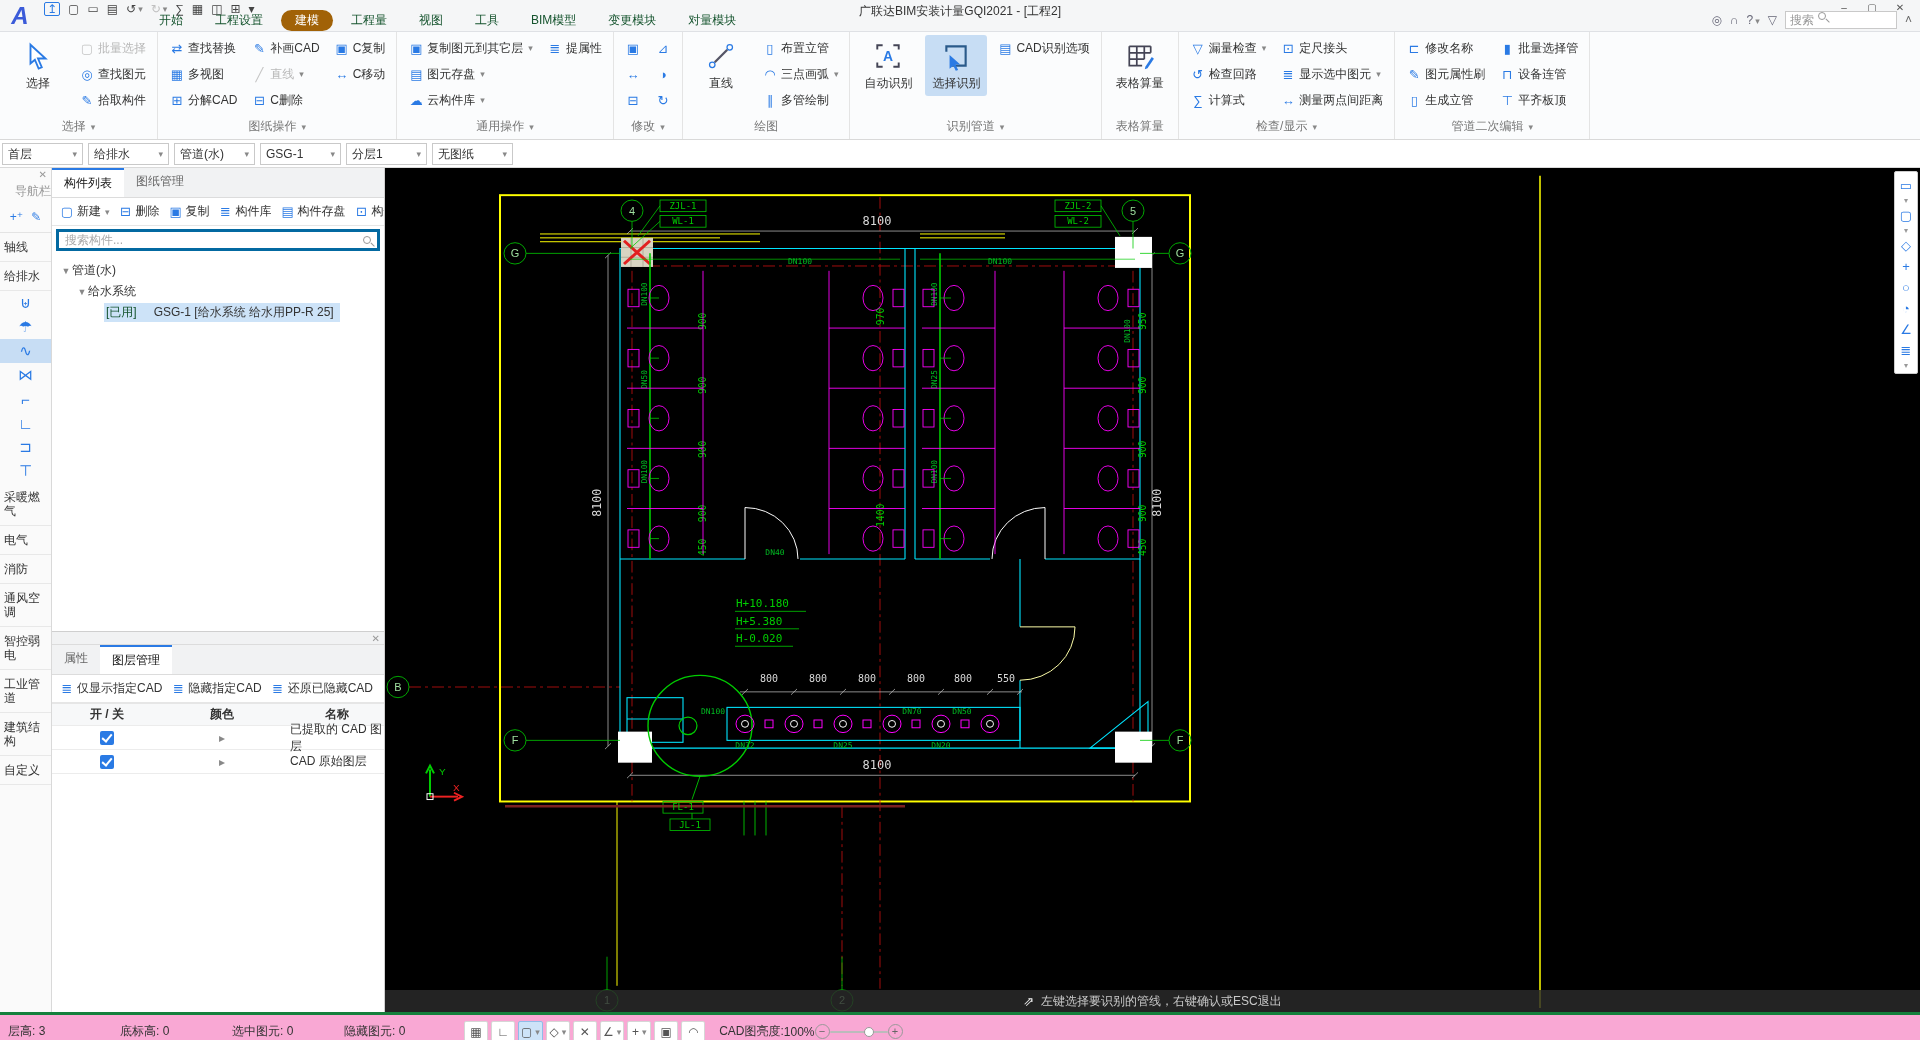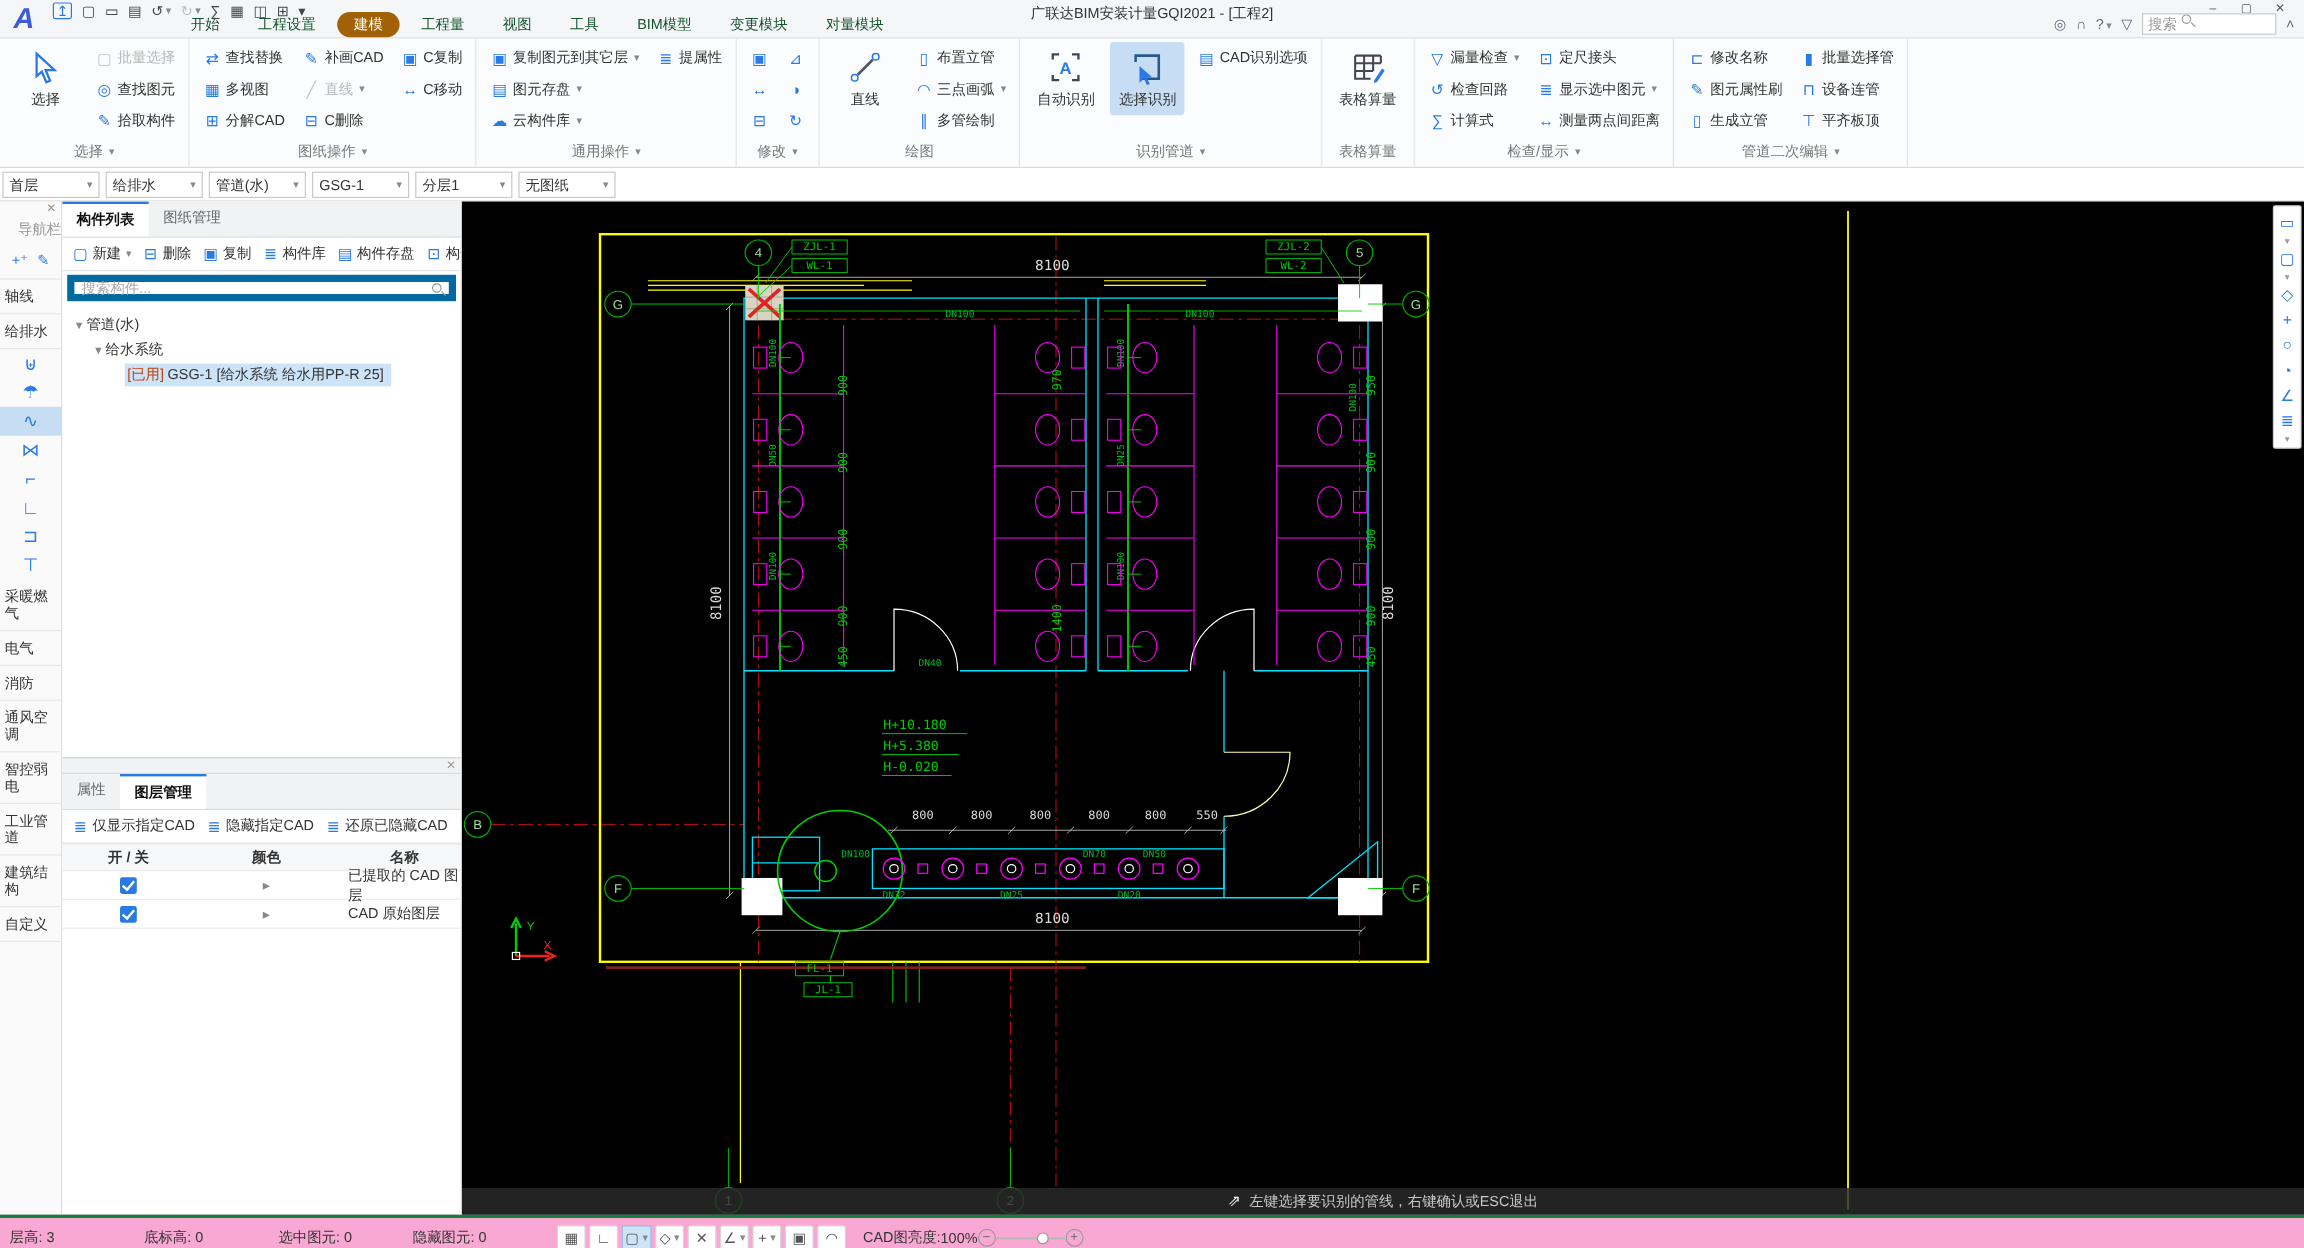--- a/index.html
+++ b/index.html
@@ -44,29 +44,29 @@
   .nav-close{height:13px;text-align:right;padding-right:4px;color:#999;font-size:10px;line-height:13px}
   .nav-title{text-align:right;color:#999;padding:2px 0 6px}
   .nav-tools{display:flex;justify-content:center;gap:8px;padding:4px 0 8px;border-bottom:1px solid #e4e4e4;color:#2a7ae4}
   .nav-sec{padding:7px 4px;border-bottom:1px solid #e8e8e8;color:#333;text-align:left;line-height:14px}
   .nav-ico{height:24px;display:flex;align-items:center;justify-content:center;color:#2a7ae4;font-size:15px}
   .nav-ico.active{background:#c7ddf4}
   .panels{width:333px;border-right:1px solid #cfcfcf;display:flex;flex-direction:column;background:#fff}
   .cpanel{height:464px;display:flex;flex-direction:column;border-bottom:1px solid #cfcfcf;position:relative}
   .ptabs{display:flex;background:#f1f2f3;border-bottom:1px solid #dcdcdc}
   .ptab{padding:5px 12px;color:#666;background:#f1f2f3}
-  .ptab.active{background:#fff;color:#111;font-weight:bold;border-top:2px solid #2a7ae4}
+  .ptab.active{background:#fff;color:#111;font-weight:normal;border-top:2px solid #2a7ae4}
   .ptools{display:flex;gap:2px;align-items:center;padding:3px 4px;border-bottom:1px solid #e6e6e6;flex-wrap:nowrap;overflow:hidden}
   .ptool{display:flex;align-items:center;gap:2px;white-space:nowrap;background:none;border:none;font-size:12px;color:#333;padding:2px 3px;font-family:inherit}
-  .psearch{margin:3px 4px;height:22px;border:6px solid #0369a1;display:flex;align-items:center;justify-content:space-between;padding:0 6px;color:#aaa}
+  .psearch{margin:3px 4px;height:22px;border:3px solid #0369a1;display:flex;align-items:center;justify-content:space-between;padding:0 6px;color:#aaa}
   .tree{padding:6px 0;flex:1;overflow:hidden}
   .trow{height:21px;display:flex;align-items:center;white-space:nowrap}
   .caret{color:#888;font-size:9px;width:12px;text-align:center}
   .trow .sel{background:#cde3f8;padding:1px 6px 1px 2px}
-  .tag{color:#c2410c;margin-right:3px}
+  .tag{color:#14532d;margin-right:17px}
   .lpanel{flex:1;display:flex;flex-direction:column}
   .lstrip{height:13px;background:#f1f2f3;border-bottom:1px solid #dcdcdc;text-align:right;color:#999;font-size:10px;line-height:13px;padding-right:4px}
   .ltable{border-top:1px solid #e6e6e6}
   .lrow{display:flex;height:24px;border-bottom:1px solid #ececec;align-items:center}
   .lrow.head{background:#f7f8f9;font-weight:bold;height:22px}
   .lc1{width:110px;text-align:center}.lc2{width:120px;text-align:center;color:#888}.lc3{flex:1;padding-left:8px;text-align:left}
   .lrow.head .lc3{text-align:center}
   .cb{display:inline-block;width:14px;height:14px;background:#2a7ae4;border-radius:2px;position:relative;vertical-align:middle}
   .cb::after{content:"";position:absolute;left:4px;top:1px;width:4px;height:8px;border:solid #fff;border-width:0 2px 2px 0;transform:rotate(40deg)}
   

